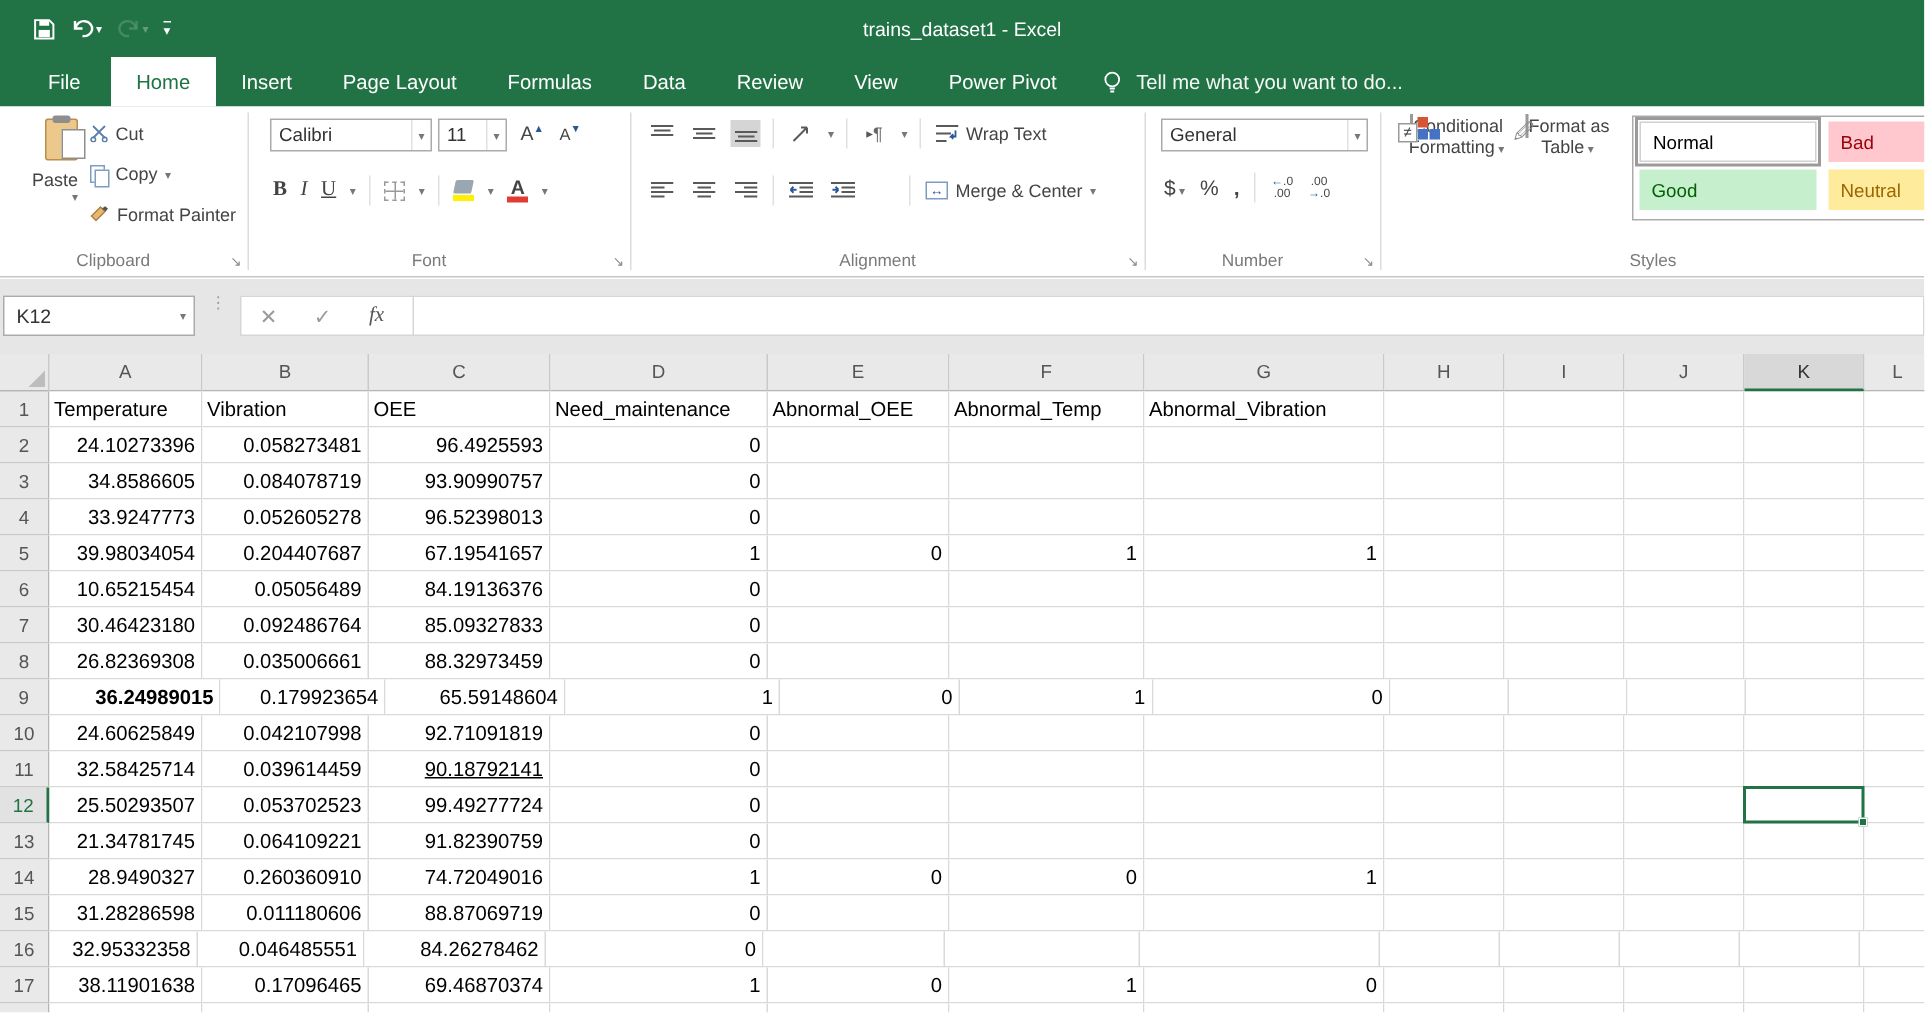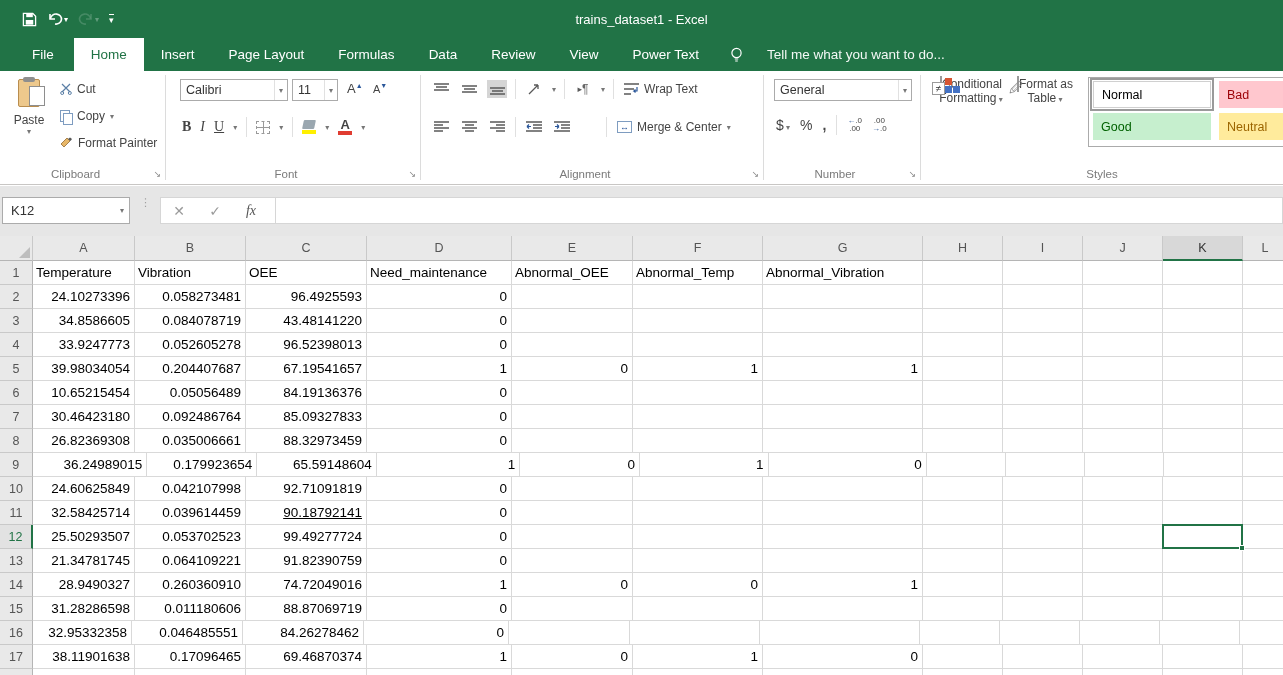--- a/index.html
+++ b/index.html
@@ -14,36 +14,36 @@
   .qat .caret { color:#fff; font-size:8px; margin-left:1px; }
   .dim, .dim * { opacity:.55; }
   .title { position:absolute; left:0; right:0; top:0; height:38px; display:flex; align-items:center; justify-content:center; color:#fff; font-size:13px; }
   .qat-custom { color:#fff; font-size:9px; border-top:1px solid #fff; padding-top:1px; line-height:8px; }
 
   
   .tabbar { position:absolute; left:0; top:38px; width:100%; height:33px; background:#217346; display:flex; align-items:stretch; padding-left:12px; }
   .tab { display:flex; align-items:center; padding:0 17px; color:#fff; font-size:13.5px; cursor:default; }
   .tab.file { padding:0 20px; }
   .tab.active { background:#fff; color:#217346; }
-  .tellme { display:flex; align-items:center; gap:24px; color:rgba(255,255,255,.95); font-size:13.5px; padding-left:14px;text-align:center; }
+  .tellme { display:flex; align-items:center; gap:9px; color:rgba(255,255,255,.95); font-size:13.5px; padding-left:14px;text-align:center; }
 
   
   .ribbon { position:absolute; left:0; top:71px; width:100%; height:114px; background:#fff; border-bottom:1px solid #C8C6C4; }
   .group { position:absolute; top:0; height:112px; }
   .gsep { position:absolute; top:4px; bottom:4px; width:1px; background:#DCDCDC; }
   .glabel { position:absolute; bottom:3px; left:0; right:14px; text-align:center; font-size:11.5px; color:#7A7A7A; }
   .launcher { position:absolute; bottom:4px; right:4px; font-size:9px; color:#8A8A8A; }
   .sbtn { display:flex; align-items:center; gap:5px; font-size:12px; color:#444; }
   .caretg { font-size:8px; color:#777; }
   .combo { border:1px solid #ABABAB; background:#fff; height:22px; display:flex; align-items:center; font-size:12.5px; color:#333; padding-left:5px; }
   .combo .cval { flex:1; overflow:hidden; white-space:nowrap; }
   .combo .caretg { padding:0 4px; border-left:1px solid #E1E1E1; align-self:stretch; display:flex; align-items:center; }
 
   
-  .paste-big { position:absolute; left:6px; top:6px; width:46px; height:86px; display:flex; flex-direction:column; align-items:center; }
+  .paste-big { position:absolute; left:6px; top:6px; width:46px; height:86px; display:flex; flex-direction:column; align-items:flex-end; }
   .clipboard-ic { width:22px; height:28px; background:#EDC88C; border:1px solid #B98D4E; border-radius:2px; position:relative; margin-top:2px; }
   .clipboard-ic::before { content:""; position:absolute; left:4px; top:-3px; width:12px; height:5px; background:#8E8E8E; border-radius:2px; }
   .clipboard-ic::after { content:""; position:absolute; right:-6px; top:6px; width:14px; height:18px; background:#fff; border:1px solid #8E8E8E; }
   .paste-big .lbl { font-size:12px; color:#444; margin-top:6px; }
   .cut-row { position:absolute; left:60px; top:11px; }
   .copy-row { position:absolute; left:60px; top:38px; }
   .fp-row { position:absolute; left:60px; top:65px; }
   .ic-copy { position:relative; width:12px; height:13px; }
   .ic-copy::before, .ic-copy::after { content:""; position:absolute; width:8px; height:10px; background:#fff; border:1px solid #7E9CC0; }
   .ic-copy::before { left:0; top:0; } .ic-copy::after { left:3px; top:3px; }
@@ -161,21 +161,21 @@
 
   <div class="tabbar">
     <span class="tab file">File</span>
     <span class="tab active">Home</span>
     <span class="tab">Insert</span>
     <span class="tab">Page Layout</span>
     <span class="tab">Formulas</span>
     <span class="tab">Data</span>
     <span class="tab">Review</span>
     <span class="tab">View</span>
-    <span class="tab">Power Text</span>
+    <span class="tab">Power Pivot</span>
     <span class="tellme">
       <svg width="13" height="16" viewBox="0 0 13 16">
           <circle cx="6.5" cy="6" r="4.6" fill="none" stroke="#fff" stroke-width="1.2"></circle>
           <path d="M4.8 12h3.4M5.2 14h2.6" stroke="#fff" stroke-width="1.2"></path>
         </svg>
       <span>Tell me what you want to do...</span>
     </span>
   </div>
 
   <div class="ribbon">
@@ -432,21 +432,21 @@
         <div class="cell num" style="width: 80px;"></div>
         <div class="cell num" style="width: 80px;"></div>
         <div class="cell num" style="width: 80px;"></div>
         <div class="cell num" style="width: 80px;"></div>
         <div class="cell num" style="width: 45px;"></div>
       </div>
       <div class="grow">
         <div class="rowhdr">3</div>
         <div class="cell num" style="width: 102px;">34.8586605</div>
         <div class="cell num" style="width: 111px;">0.084078719</div>
-        <div class="cell num" style="width: 121px;">43.48141220</div>
+        <div class="cell num" style="width: 121px;">93.90990757</div>
         <div class="cell num" style="width: 145px;">0</div>
         <div class="cell num" style="width: 121px;"></div>
         <div class="cell num" style="width: 130px;"></div>
         <div class="cell num" style="width: 160px;"></div>
         <div class="cell num" style="width: 80px;"></div>
         <div class="cell num" style="width: 80px;"></div>
         <div class="cell num" style="width: 80px;"></div>
         <div class="cell num" style="width: 80px;"></div>
         <div class="cell num" style="width: 45px;"></div>
       </div>
@@ -520,21 +520,21 @@
         <div class="cell num" style="width: 130px;"></div>
         <div class="cell num" style="width: 160px;"></div>
         <div class="cell num" style="width: 80px;"></div>
         <div class="cell num" style="width: 80px;"></div>
         <div class="cell num" style="width: 80px;"></div>
         <div class="cell num" style="width: 80px;"></div>
         <div class="cell num" style="width: 45px;"></div>
       </div>
       <div class="grow">
         <div class="rowhdr">9</div>
-        <div class="cell num" style="width: 116px;">36.24989015</div>
+        <div class="cell num" style="width: 116px; font-weight: bold;">36.24989015</div>
         <div class="cell num" style="width: 111px;">0.179923654</div>
         <div class="cell num" style="width: 121px;">65.59148604</div>
         <div class="cell num" style="width: 145px;">1</div>
         <div class="cell num" style="width: 121px;">0</div>
         <div class="cell num" style="width: 130px;">1</div>
         <div class="cell num" style="width: 160px;">0</div>
         <div class="cell num" style="width: 80px;"></div>
         <div class="cell num" style="width: 80px;"></div>
         <div class="cell num" style="width: 80px;"></div>
         <div class="cell num" style="width: 80px;"></div>

